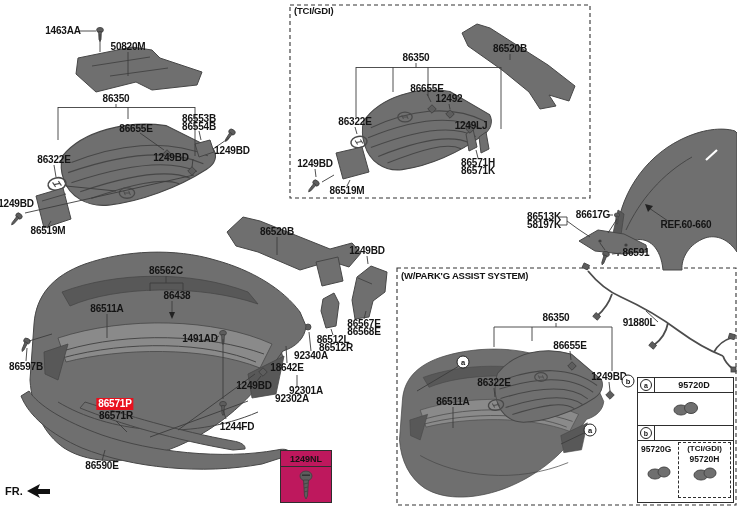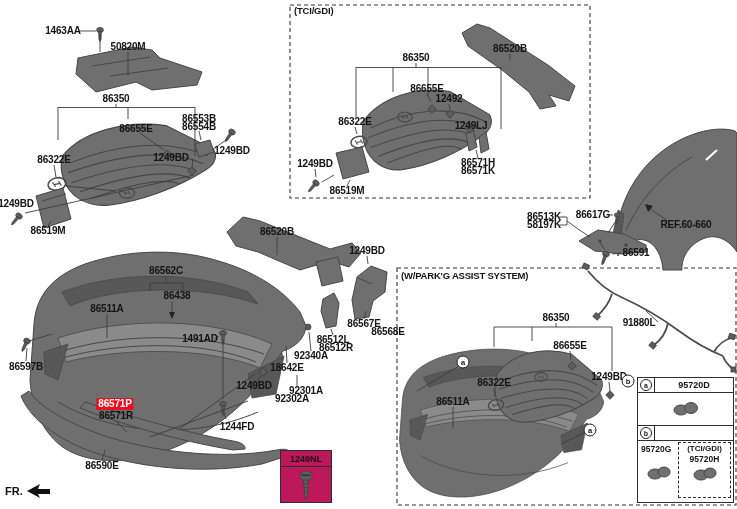--- a/index.html
+++ b/index.html
@@ -286,21 +286,21 @@
       <div class="plabel" style="left: 277px; top: 232px;">86520B</div>
       <div class="plabel" style="left: 367px; top: 251px;">1249BD</div>
       <div class="plabel" style="left: 166px; top: 271px;">86562C</div>
       <div class="plabel" style="left: 177px; top: 296px;">86438</div>
       <div class="plabel" style="left: 107px; top: 309px;">86511A</div>
       <div class="plabel" style="left: 200px; top: 339px;">1491AD</div>
       <div class="plabel" style="left: 26px; top: 367px;">86597B</div>
       <div class="plabel" style="left: 333px; top: 340px;">86512L</div>
       <div class="plabel" style="left: 333px; top: 348px; padding-left: 6px;">86512R</div>
       <div class="plabel" style="left: 364px; top: 324px;">86567E</div>
-      <div class="plabel" style="left: 364px; top: 332px; margin-left: 24px;">86568E</div>
+      <div class="plabel" style="left: 364px; top: 332px;">86568E</div>
       <div class="plabel" style="left: 311px; top: 348px; margin-top: 8px;">92340A</div>
       <div class="plabel" style="left: 287px; top: 368px;">18642E</div>
       <div class="plabel" style="left: 254px; top: 386px;">1249BD</div>
       <div class="plabel" style="left: 292px; top: 391px; padding-left: 28px;">92301A</div>
       <div class="plabel" style="left: 292px; top: 399px; text-align: right;">92302A</div>
       <div class="plabel" style="left: 237px; top: 427px;">1244FD</div>
       <div class="plabel hl" style="left: 115px; top: 404px; background: rgb(232, 16, 29);">86571P</div>
       <div class="plabel" style="left: 116px; top: 416px;">86571R</div>
       <div class="plabel" style="left: 102px; top: 466px;">86590E</div>
       <div class="plabel" style="left: 639px; top: 307px; margin-top: 16px;">91880L</div>

